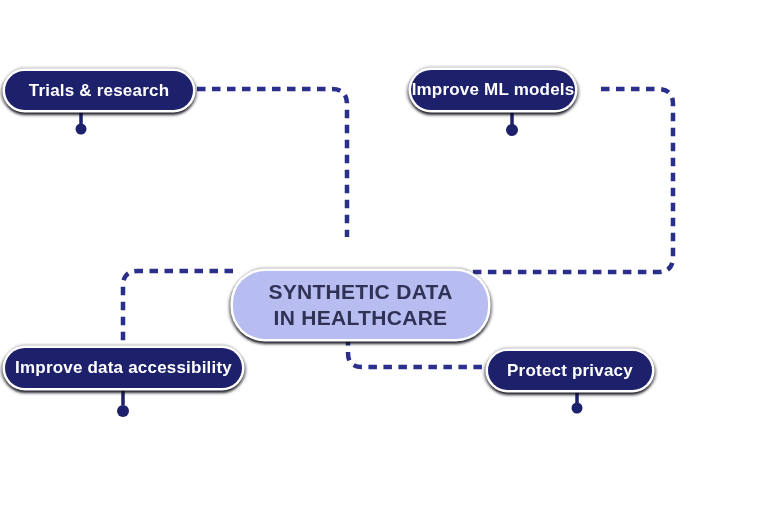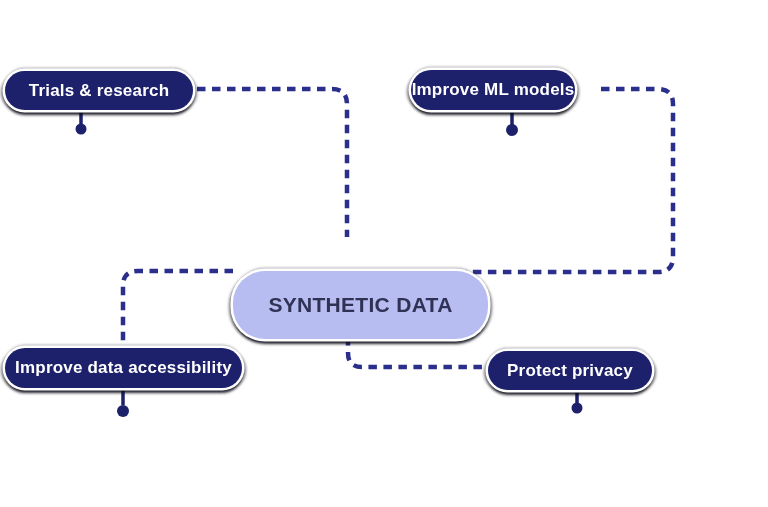--- a/index.html
+++ b/index.html
@@ -110,20 +110,21 @@
   <div class="node dark" id="node-trials">
     <span>Trials &amp; research</span>
   </div>
 
   <div class="node dark" id="node-ml">
     <span>Improve ML models</span>
   </div>
 
   <div class="node hub" id="node-hub">
     <span>SYNTHETIC DATA</span>
+    <span>IN HEALTHCARE</span>
   </div>
 
   <div class="node dark" id="node-accessibility">
     <span>Improve data accessibility</span>
   </div>
 
   <div class="node dark" id="node-privacy">
     <span>Protect privacy</span>
   </div>
 

